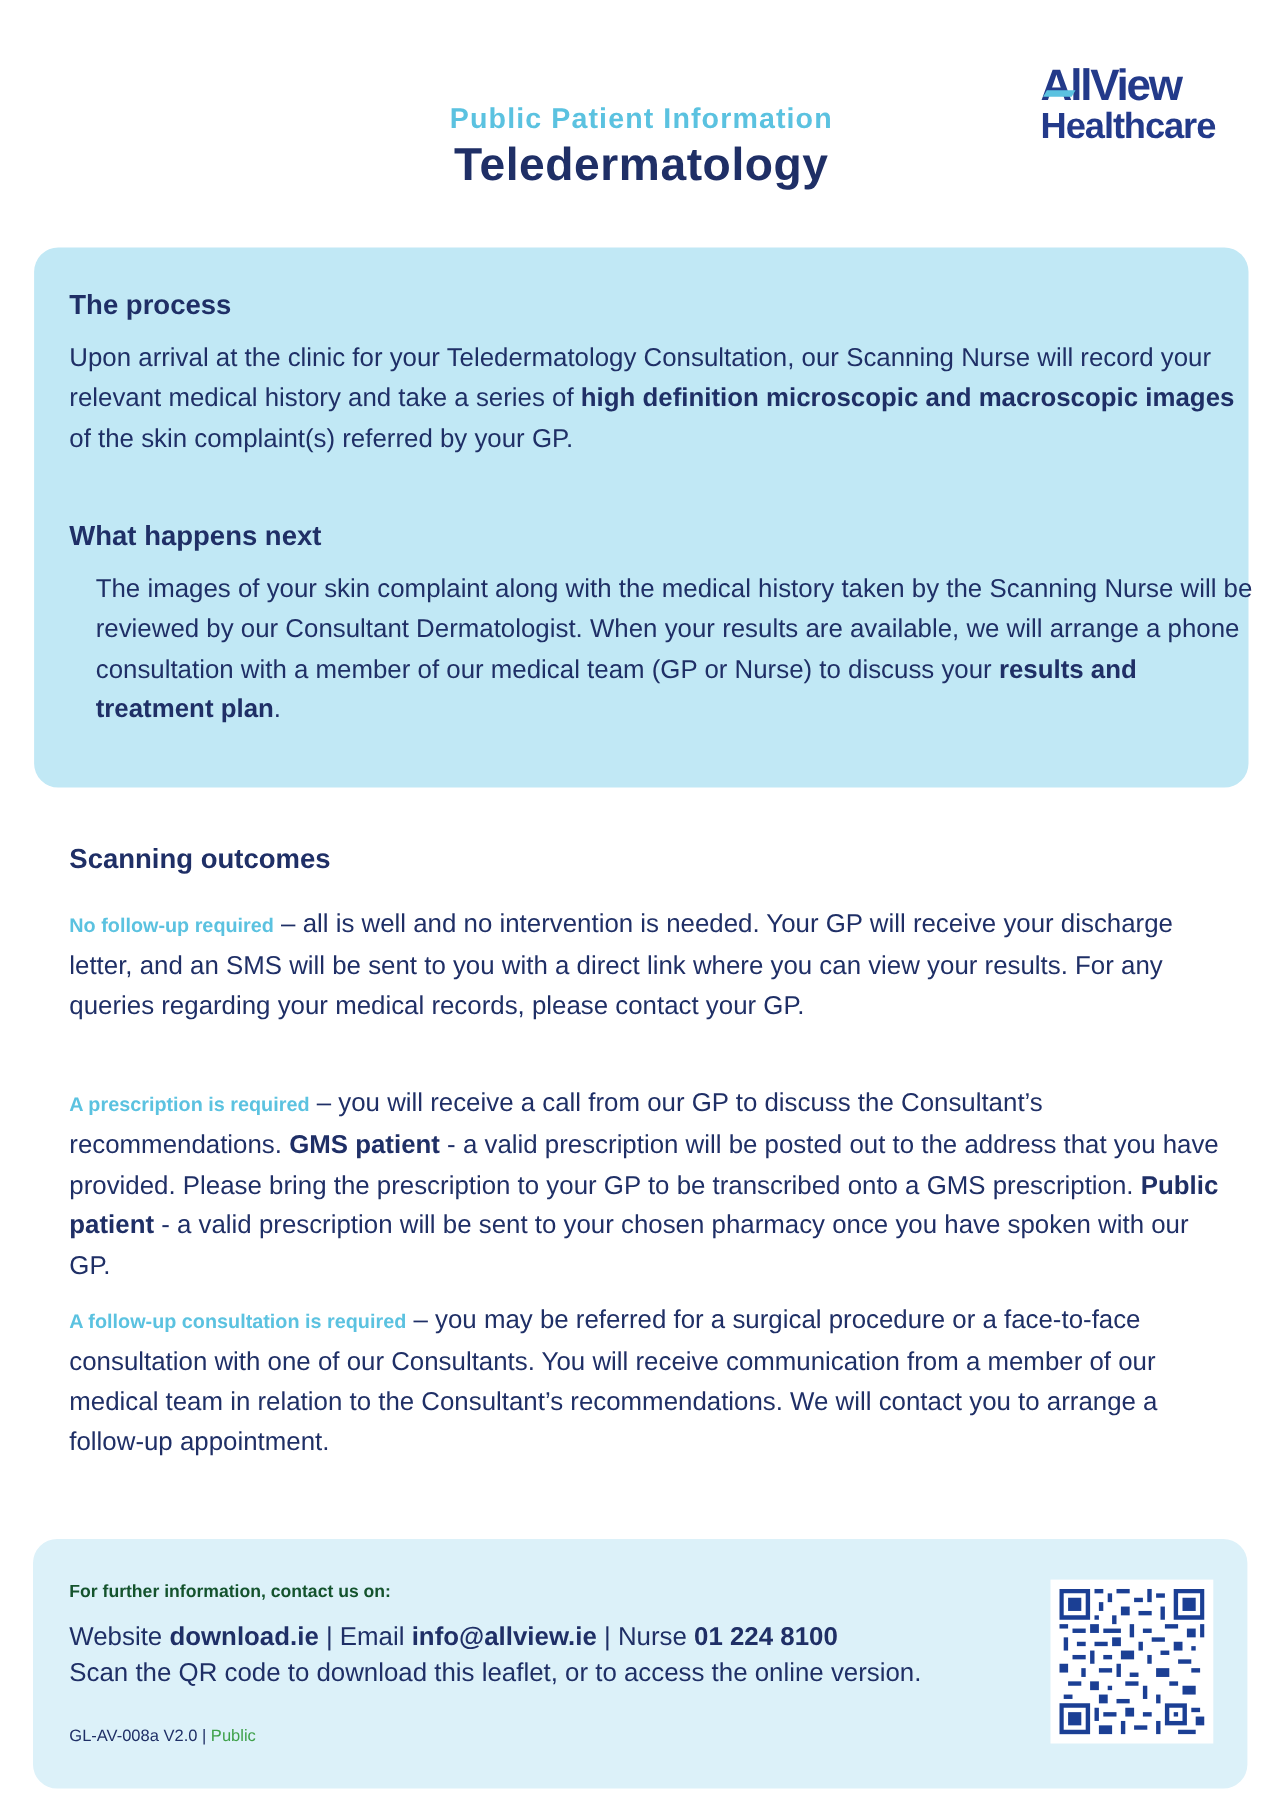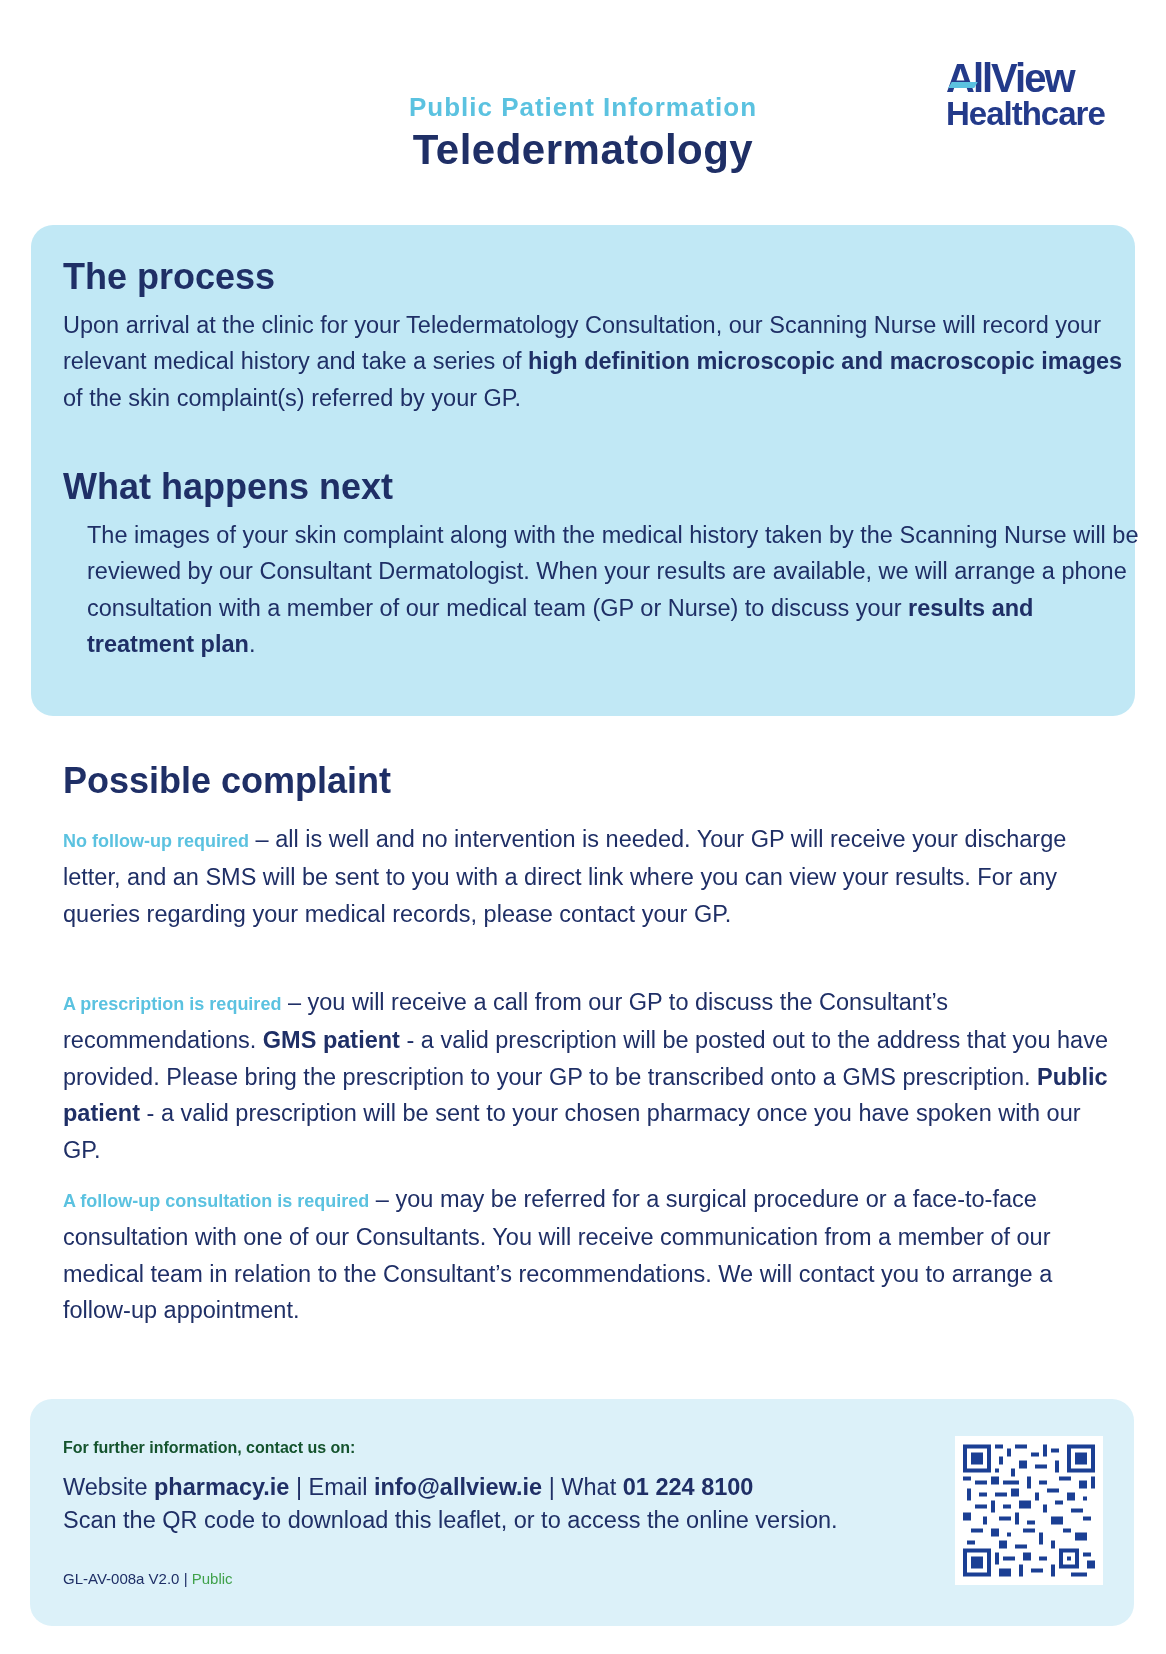--- a/index.html
+++ b/index.html
@@ -33,21 +33,21 @@
     position: absolute; left: 4px; top: 24px; width: 26px; height: 6px;
     background: #5bc2e0; transform: skewX(-30deg);
   }
 
   
   .info-box {
     position: absolute; left: 31px; top: 225px; width: 1104px; height: 491px;
     background: #c1e8f5; border-radius: 22px;
   }
   .section-heading {
-    position: absolute; left: 63px; font-size: 36px; font-weight: bold;
+    position: absolute; left: 63px; font-size: 25px; font-weight: bold;
     color: #1f2f66; line-height: 34px;
   }
   .para {
     position: absolute; left: 63px; width: 1060px; font-size: 23.5px;
     line-height: 36.4px; color: #1f2f66;
   }
   .para b { font-weight: bold; }
 
   
   .outcome-label { color: #5bc2e0; font-weight: bold; font-size: 18px; }
@@ -87,31 +87,31 @@
 </div>
 
 <div class="info-box"></div>
 
 <div class="section-heading" style="top:260px;">The process</div>
 <div class="para" style="top:307px;"><span>Upon arrival at the clinic for your Teledermatology Consultation, our Scanning Nurse will record your relevant medical history and take a series of </span><b>high definition microscopic and macroscopic images</b><span> of the skin complaint(s) referred by your GP.</span></div>
 
 <div class="section-heading" style="top:470px;">What happens next</div>
 <div class="para" style="top:517px;margin-left:24px;"><span>The images of your skin complaint along with the medical history taken by the Scanning Nurse will be reviewed by our Consultant Dermatologist. When your results are available, we will arrange a phone consultation with a member of our medical team  (GP or Nurse) to discuss your </span><b>results and treatment plan</b><span>.</span></div>
 
-<div class="section-heading" style="top:764px;">Possible complaint</div>
+<div class="section-heading" style="top:764px;">Scanning outcomes</div>
 
 <div class="para" style="top:821px;"><span class="outcome-label">No follow-up required</span><span> – all is well and no intervention is needed. Your GP will receive your discharge letter, and an SMS will be sent to you  with a direct link where you can view your results. For any queries regarding your medical records, please contact your GP.</span></div>
 
 <div class="para" style="top:984px;"><span class="outcome-label">A prescription is required</span><span> – you will receive a call from our GP to discuss the Consultant’s recommendations. </span><b>GMS patient</b><span> - a valid prescription will be posted out to the address that you have provided. Please bring the prescription to your GP to be transcribed onto a GMS prescription. </span><b>Public patient</b><span> - a valid prescription will be sent to your chosen pharmacy once you have spoken with our GP.</span></div>
 
 <div class="para" style="top:1181px;"><span class="outcome-label">A follow-up consultation is required</span><span> – you may be referred for a surgical procedure or a face-to-face consultation with one of our Consultants. You will receive communication from a member of our  medical team in relation to the Consultant’s recommendations. We will contact you to arrange a follow-up appointment.</span></div>
 
 <div class="footer-box"></div>
 <div class="footer-heading">For further information, contact us on:</div>
-<div class="footer-line" style="top:1472px;"><span>Website </span><b>pharmacy.ie</b><span> | Email </span><b>info@allview.ie</b><span> | What </span><b>01 224 8100</b></div>
+<div class="footer-line" style="top:1472px;"><span>Website </span><b>download.ie</b><span> | Email </span><b>info@allview.ie</b><span> | Nurse </span><b>01 224 8100</b></div>
 <div class="footer-line" style="top:1505px;">Scan the QR code to download this leaflet, or to access the online version.</div>
 <div class="footer-code"><span>GL-AV-008a V2.0 | </span><span class="green">Public</span></div>
 
 <div class="qr">
   <svg width="132" height="133" viewBox="0 0 33 33">
     <g fill="#1b3f94">
 
       <path d="M0 0h7v7H0z M1 1v5h5V1z" fill-rule="evenodd"></path>
       <rect x="2" y="2" width="3" height="3"></rect>
       <path d="M26 0h7v7h-7z M27 1v5h5V1z" fill-rule="evenodd"></path>

